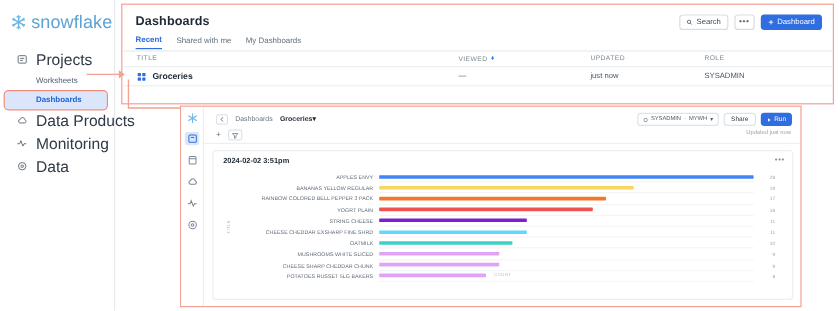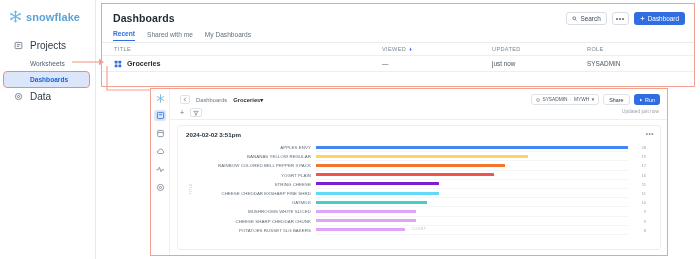--- a/index.html
+++ b/index.html
@@ -11,30 +11,30 @@
   }
   #app { position: relative; width: 700px; height: 259px; background:#fff; }
 
   
   .outer-nav {
     position: absolute; left:0; top:0; width:96px; height:259px;
     background:#fff; border-right:1px solid #e8eaed;
   }
   .sf-logo { display:flex; align-items:center; gap:4px; padding:10px 0 0 9px; }
   .sf-mark { width:13px; height:13px; flex:none; }
-  .sf-word { font-size:11px; color:#5ba3d6; letter-spacing:.1px; font-weight:700; }
+  .sf-word { font-size:15px; color:#5ba3d6; letter-spacing:.1px; font-weight:400; }
 
   .nav-list { margin-top:14px; }
   .nav-item {
     display:flex; align-items:center; gap:7px;
     height:17px; padding-left:10px; margin:0 6px 2px 4px;
     border-radius:3px; cursor:pointer;
   }
   .nav-item .ico { width:9px; height:9px; flex:none; color:#5f6b7a; display:block; }
-  .nav-item .lbl { font-size:10px; color:#2f3a46; white-space:nowrap; }
+  .nav-item .lbl { font-size:13px; color:#2f3a46; white-space:nowrap; }
   .nav-sub {
     padding-left:26px; height:15px; display:flex; align-items:center;
     font-size:6.6px; color:#51606f; cursor:pointer; margin:0 6px 1px 4px; border-radius:3px;
   }
   .nav-sub.active-box {
     background:#dbe6fb; color:#1a63d6; font-weight:700;
     outline:1.3px solid #f1897a; outline-offset:0px;
   }
 
   
@@ -200,21 +200,33 @@
 
       <div class="nav-sub">
         <span>Worksheets</span>
       </div>
 
       <div class="nav-sub active-box">
         <span>Dashboards</span>
       </div>
 
 
-
+      <div class="nav-item">
+        <svg class="ico" viewBox="0 0 16 16" fill="none" stroke="currentColor" stroke-width="1.4">
+          <path d="M4.5 11.5a2.6 2.6 0 0 1 .4-5.1A3.6 3.6 0 0 1 12 6.7a2.5 2.5 0 0 1-.4 4.8z"></path>
+        </svg>
+        <span class="lbl">Data Products</span>
+      </div>
+
+      <div class="nav-item">
+        <svg class="ico" viewBox="0 0 16 16" fill="none" stroke="currentColor" stroke-width="1.4" stroke-linecap="round">
+          <path d="M1.5 8.5h2.7L6 4l3 8 1.8-3.5h2.7"></path>
+        </svg>
+        <span class="lbl">Monitoring</span>
+      </div>
 
       <div class="nav-item">
         <svg class="ico" viewBox="0 0 16 16" fill="none" stroke="currentColor" stroke-width="1.4">
           <circle cx="8" cy="8" r="5.5"></circle>
             <circle cx="8" cy="8" r="1.9"></circle>
         </svg>
         <span class="lbl">Data</span>
       </div>
     </div>
   </div>

